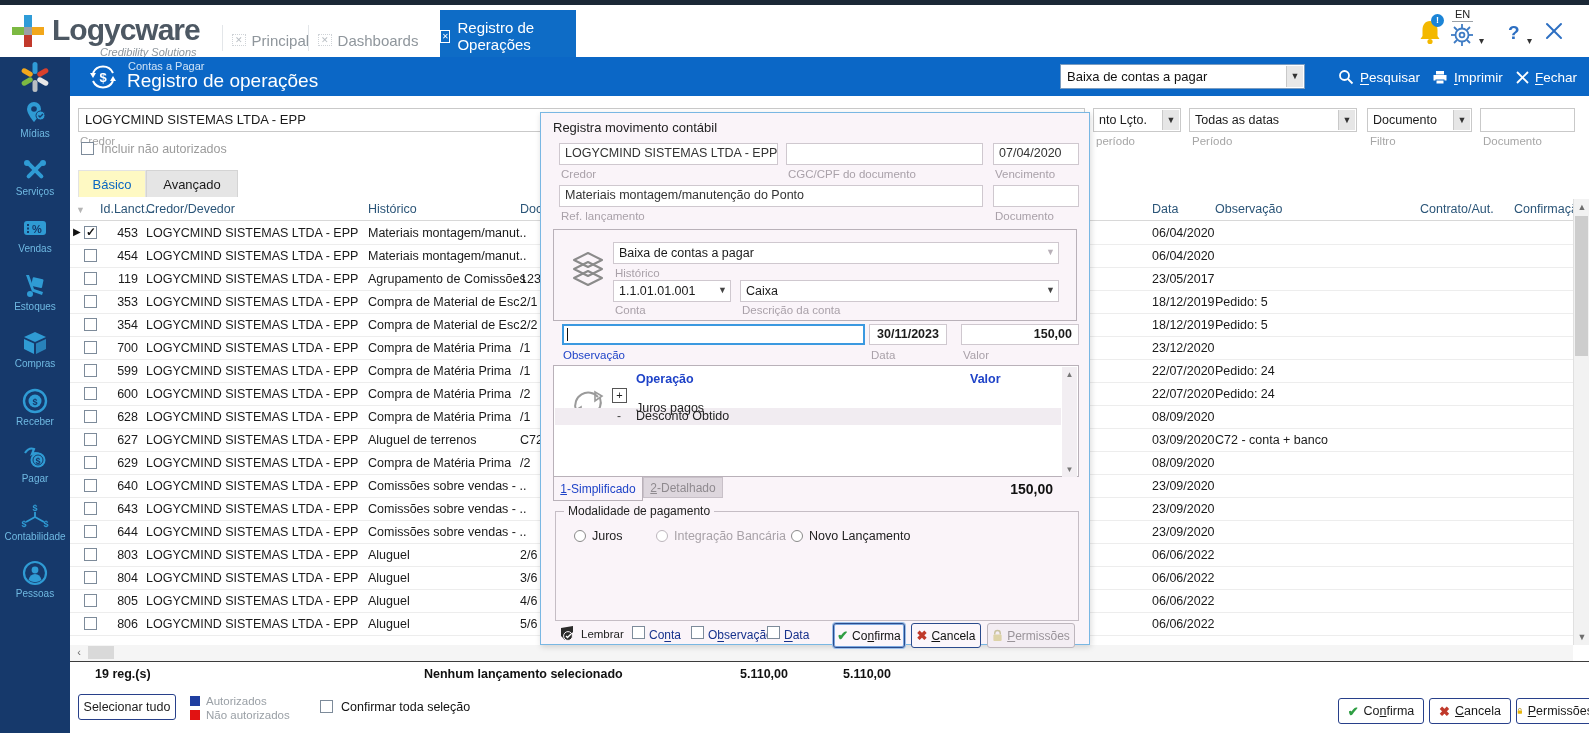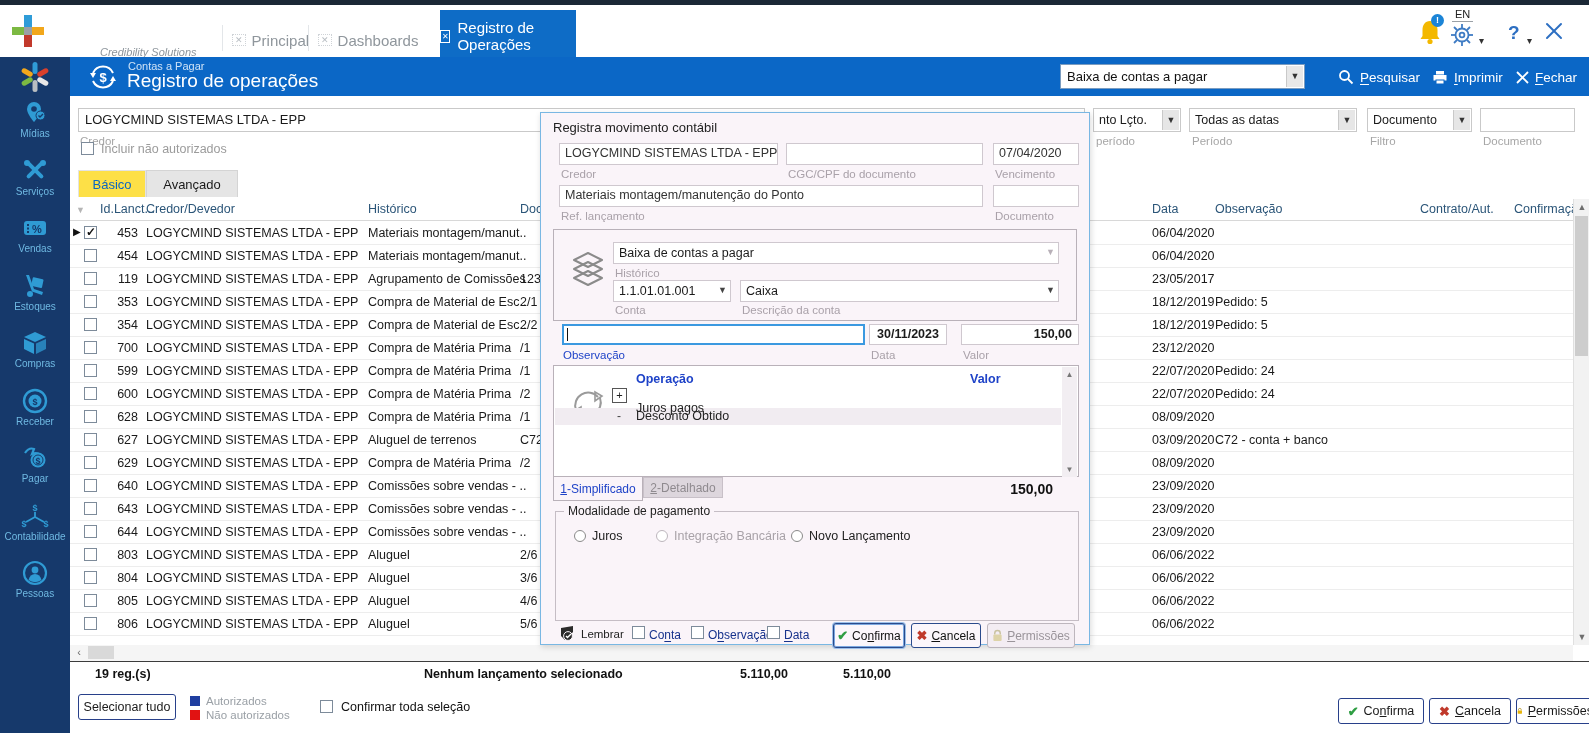--- a/index.html
+++ b/index.html
@@ -50,21 +50,21 @@
   .flt-lbl { position:absolute; font-size:11.5px; color:#a6a6a6; }
   .fcombo { position:absolute; top:108px; height:24px; background:#fff; border:1px solid #c9c9c9; font-size:12.5px; }
   .fcombo .val { position:absolute; left:5px; top:4px; white-space:nowrap; overflow:hidden; }
   .fcombo .arr { position:absolute; right:1px; top:1px; bottom:1px; width:17px; background:#e6e6e6; border-left:1px solid #c9c9c9; text-align:center; font-size:9px; color:#333; line-height:20px; }
   .finput { position:absolute; top:108px; height:24px; background:#fff; border:1px solid #c9c9c9; }
   .cb { width:13px; height:13px; border:1px solid #7d8b9a; background:#fff; position:relative; }
   .cb.checked::after { content:"✓"; position:absolute; left:1px; top:-2px; font-size:12px; font-weight:bold; color:#111; }
   .inc-lbl { position:absolute; left:101px; top:142px; font-size:12.5px; color:#9b9b9b; }
 
   .vtab { position:absolute; top:170px; height:27px; font-size:13px; display:flex; align-items:center; justify-content:center; }
-  .vtab-basic { left:78px; width:68px; background:#fde047; color:#0a66c2; border:1px solid #e3e3e3; border-bottom:none; }
+  .vtab-basic { left:78px; width:68px; background:#fef9c3; color:#0a66c2; border:1px solid #e3e3e3; border-bottom:none; }
   .vtab-adv { left:146px; width:92px; background:#e5e5e5; color:#1a1a1a; border:1px solid #d4d4d4; border-bottom:none; }
 
   
   .thead { position:absolute; left:70px; top:199px; width:1503px; height:22px; border-bottom:1px solid #d8d8d8; font-size:12.5px; color:#2b5578; }
   .th { position:absolute; top:3px; white-space:nowrap; }
   .funnel { position:absolute; left:6px; top:6px; font-size:9px; color:#b5b5b5; }
   .trow { position:absolute; left:70px; width:1503px; height:23px; border-bottom:1px solid #ededed; font-size:12.5px; }
   .trow span { position:absolute; top:4px; white-space:nowrap; }
   .c-marker { left:3px; top:4px; font-size:10px; color:#111; }
   .c-check { left:14px; top:4px; }
@@ -152,20 +152,21 @@
 
 <div class="topbar">
   <div class="logo-wrap">
     <svg width="36" height="40" viewBox="0 0 36 40" style="position:absolute;left:2px;top:2px">
       <rect x="14" y="2" width="8" height="13" fill="#2f9cd8"></rect>
       <rect x="14" y="21" width="8" height="13" fill="#c2392b"></rect>
       <rect x="2" y="14" width="13" height="8" fill="#7cb942"></rect>
       <rect x="21" y="14" width="13" height="8" fill="#f2a71b"></rect>
       <rect x="14" y="14" width="8" height="8" fill="#9aa0a5"></rect>
     </svg>
+    <div class="logo-name">Logycware</div>
     <div class="logo-tag">Credibility Solutions</div>
   </div>
   <div class="tab-sep" style="left:222px"></div>
   <div class="tab" style="left:232px">
     <span class="mini-x">✕</span>
     <span>Principal</span>
   </div>
   <div class="tab-sep" style="left:308px"></div>
   <div class="tab" style="left:318px">
     <span class="mini-x">✕</span>

